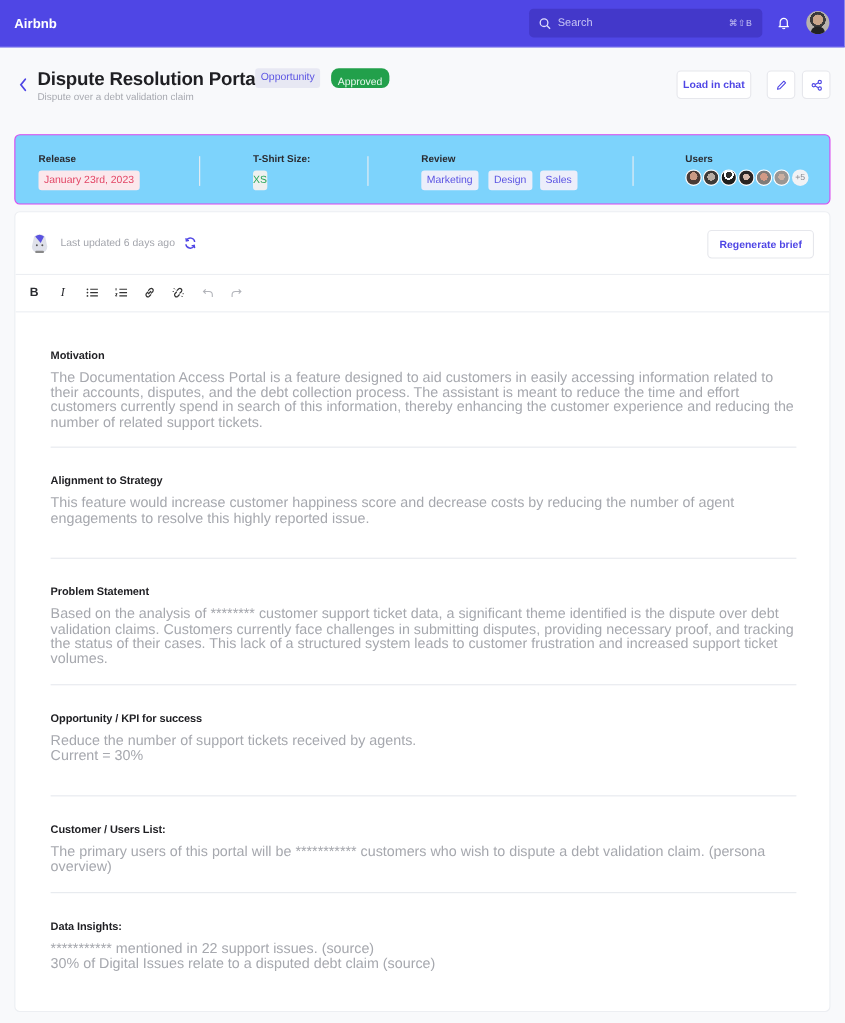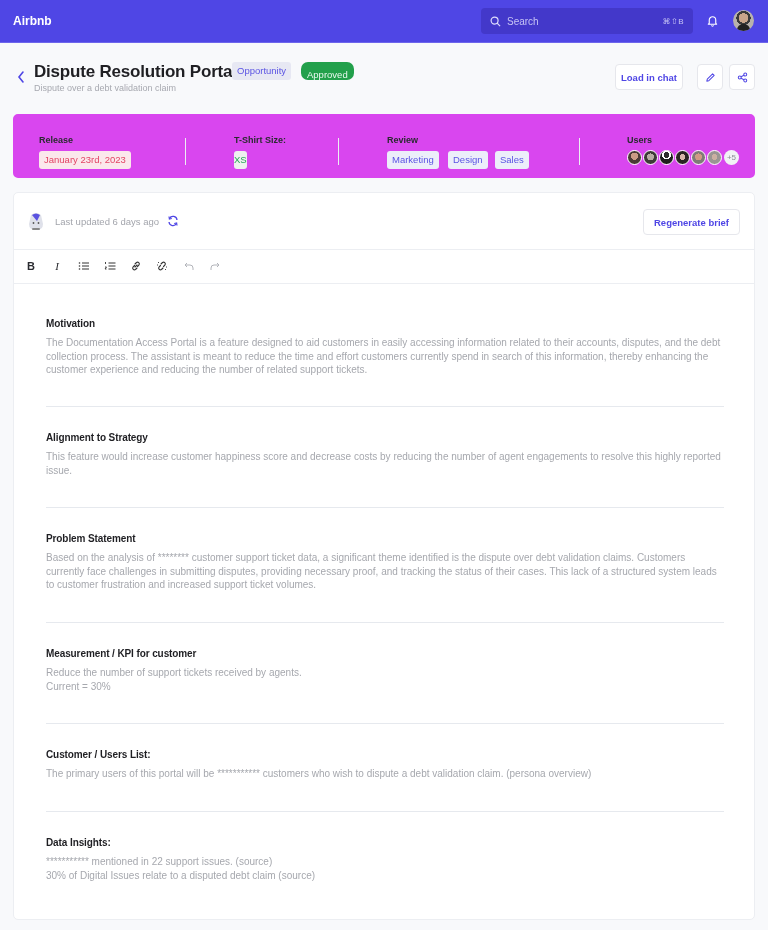--- a/index.html
+++ b/index.html
@@ -51,22 +51,22 @@
     position: absolute; height: 26px; background: #fff; border: 1px solid #e6e7ec; border-radius: 4px;
     display: flex; align-items: center; justify-content: center; color: #4f46e5; font-weight: 700; font-size: 9.5px;
   }
   .btn-load { left: 615px; top: 64px; width: 68px; }
   .btn-edit { left: 697px; top: 64px; width: 26px; }
   .btn-share { left: 729px; top: 64px; width: 26px; }
   .btn-outline svg { width: 11px; height: 11px; }
 
   
   .meta-card {
-    position: absolute; left: 13px; top: 114px; width: 742px; height: 64px;
-    background: #d946ef; border: 5px solid #d946ef; border-radius: 5px;
+    position: absolute; left: 13px; top: 122px; width: 742px; height: 64px;
+    background: #7dd3fc; border: 1px solid #d946ef; border-radius: 5px;
   }
   .meta-label { position: absolute; top: 16px; font-size: 9px; font-weight: 700; color: #2a2b30; }
   .meta-sep { position: absolute; top: 19px; width: 1px; height: 27px; background: #eceef2; }
   .chip { position: absolute; top: 32px; height: 18px; line-height: 18px; font-size: 9.5px; border-radius: 3px; padding: 0 5px; }
   .chip-date { left: 21px; background: #fbe8ec; color: #e24565; }
   .chip-xs { left: 216px; background: #eef0ef; color: #26a556; padding: 0 0; text-align: center; }
   .chip-review { background: #eceefa; color: #5b54e3; }
   .users { position: absolute; left: 609px; top: 31px; display: flex; align-items: center; }
   .u { width: 15px; height: 15px; border-radius: 50%; margin-right: 1px; border: 1px solid #fff; }
   .u-more { font-size: 8px; color: #8b8d95; margin-left: 1px; width: 15px; height: 15px; border-radius: 50%; background: #f1f2f5; line-height: 15px; text-align: center; }
@@ -80,21 +80,21 @@
   .bot { position: absolute; left: 13px; top: 19px; width: 18px; height: 20px; }
   .updated { position: absolute; left: 41px; top: 23px; font-size: 9.5px; color: #a3a5ac; }
   .refresh { position: absolute; left: 153px; top: 22px; width: 12px; height: 12px; }
   .btn-regen { left: 629px; top: 16px; width: 97px; height: 26px; position: absolute; }
   .toolbar { position: absolute; left: 0; top: 57px; width: 100%; height: 34px; border-bottom: 1px solid #eceef2; }
   .tb { position: absolute; top: 9px; width: 14px; height: 14px; display: flex; align-items: center; justify-content: center; font-size: 11px; color: #2a2b30; }
   .tb svg { width: 12px; height: 12px; }
 
   .section { position: absolute; left: 32px; width: 678px; }
   .section h2 { font-size: 10px; font-weight: 700; color: #1f1f23; letter-spacing: -0.1px; }
-  .section p { font-size: 10px; color: #a6a8ae; line-height: 13.5px; margin-top: 7px; }
+  .section p { font-size: 13px; color: #a6a8ae; line-height: 13.5px; margin-top: 7px; }
   .divider { position: absolute; left: 32px; width: 678px; height: 1px; background: #e6e9ee; }
 </style>
 </head>
 <body>
 
 <div class="topnav">
   <div class="brand">Airbnb</div>
   <div class="search">
     <svg viewBox="0 0 12 12">
         <circle cx="5" cy="5" r="3.8" fill="none" stroke="#e0defc" stroke-width="1.3"></circle>
@@ -231,21 +231,21 @@
   </div>
   <div class="divider" style="top:314px"></div>
 
   <div class="section" style="top:340px">
     <h2>Problem Statement</h2>
     <p>Based on the analysis of ******** customer support ticket data, a significant theme identified is the dispute over debt validation claims. Customers currently face challenges in submitting disputes, providing necessary proof, and tracking the status of their cases. This lack of a structured system leads to customer frustration and increased support ticket volumes.</p>
   </div>
   <div class="divider" style="top:429px"></div>
 
   <div class="section" style="top:455px">
-    <h2>Measurement / KPI for customer</h2>
+    <h2>Opportunity / KPI for success</h2>
     <p><span>Reduce the number of support tickets received by agents.</span><br><span>Current = 30%</span></p>
   </div>
   <div class="divider" style="top:530px"></div>
 
   <div class="section" style="top:556px">
     <h2>Customer / Users List:</h2>
     <p>The primary users of this portal will be *********** customers who wish to dispute a debt validation claim. (persona overview)</p>
   </div>
   <div class="divider" style="top:618px"></div>
 

